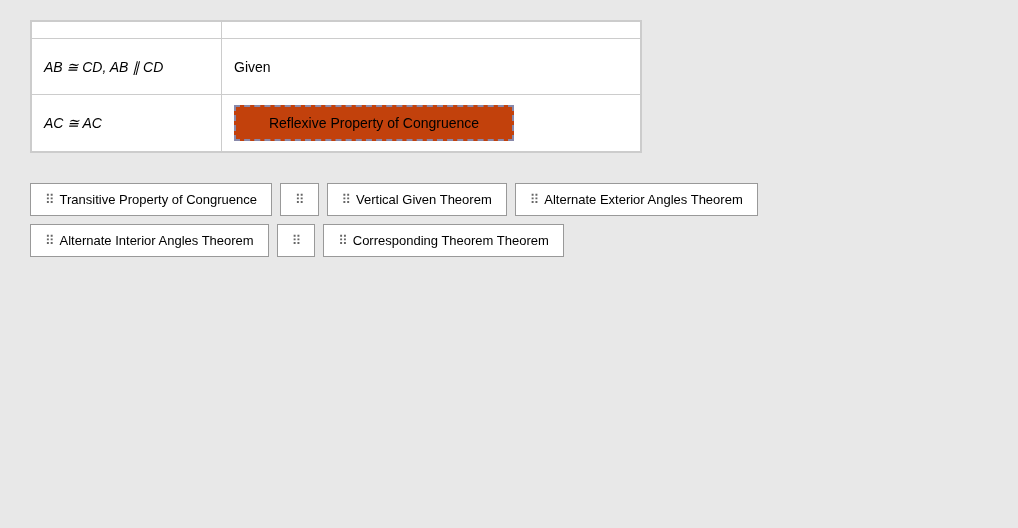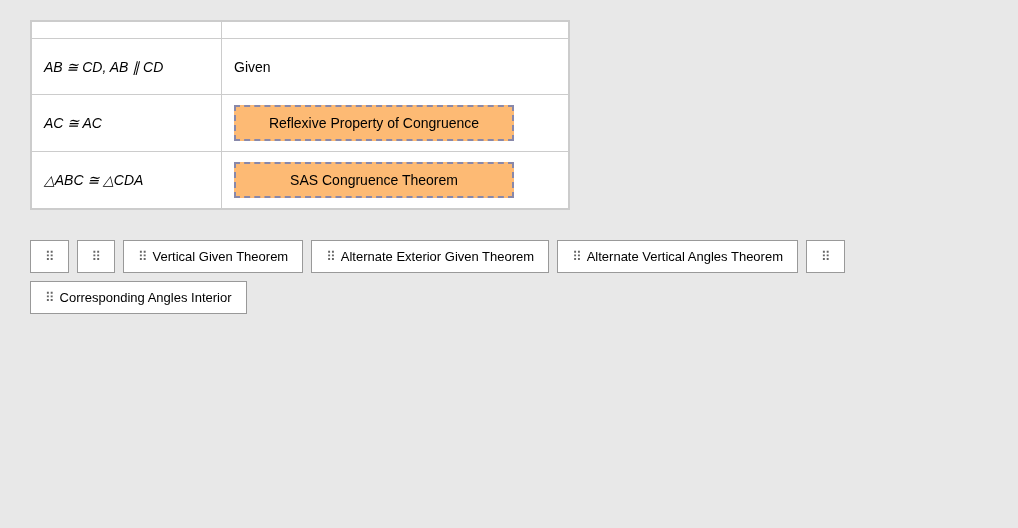--- a/index.html
+++ b/index.html
@@ -10,21 +10,21 @@
       height: 528px;
       overflow: hidden;
       display: flex;
       flex-direction: column;
       align-items: flex-start;
       padding: 10px 20px;
     }
 
     .main-content {
       background: white;
-      width: 540px;
+      width: 612px;
       border: 1px solid #ccc;
       margin-left: 10px;
       margin-top: 10px;
     }
 
     table {
       width: 100%;
       border-collapse: collapse;
     }
 
@@ -53,21 +53,21 @@
 
     td.reason {
       min-height: 56px;
     }
 
     .reason-box {
       border: 2px dashed #8888aa;
       padding: 8px 16px;
       text-align: center;
       font-size: 14px;
-      background: #fdba74;
+      background: #c2410c;
       display: inline-block;
       min-width: 280px;
     }
 
     .empty-reason-box {
       border: 2px dashed #8888aa;
       padding: 8px 16px;
       background: white;
       display: inline-block;
       min-width: 310px;
@@ -120,47 +120,44 @@
     </thead>
     <tbody id="table-body">
     <tr>
           <td class="statement"><span class="math">AB ≅ CD, AB ∥ CD</span></td>
           <td class="reason">Given</td>
         </tr>
         <tr>
           <td class="statement"><span class="math">AC ≅ AC</span></td>
           <td class="reason"><div class="reason-box">Reflexive Property of Congruence</div></td>
         </tr>
-        <tr>
-          <td class="statement"><span class="math">△ABC ≅ △CDA</span></td>
-          <td class="reason"><div class="reason-box">SAS Congruence Theorem</div></td>
-        </tr>
       </tbody>
   </table>
 </div>
 
 <div class="drag-options" id="chips-container">
 <div class="drag-chip" draggable="true">
       <span class="grip">⠿</span>
+      <span>Transitive Property of Congruence</span>
     </div>
     <div class="drag-chip" draggable="true">
       <span class="grip">⠿</span>
     </div>
     <div class="drag-chip" draggable="true">
       <span class="grip">⠿</span>
       <span>Vertical Given Theorem</span>
     </div>
     <div class="drag-chip" draggable="true">
       <span class="grip">⠿</span>
-      <span>Alternate Exterior Given Theorem</span>
+      <span>Alternate Exterior Angles Theorem</span>
     </div>
     <div class="drag-chip" draggable="true">
       <span class="grip">⠿</span>
-      <span>Alternate Vertical Angles Theorem</span>
+      <span>Alternate Interior Angles Theorem</span>
     </div>
     <div class="drag-chip" draggable="true">
       <span class="grip">⠿</span>
     </div>
     <div class="drag-chip" draggable="true">
       <span class="grip">⠿</span>
-      <span>Corresponding Angles Interior</span>
+      <span>Corresponding Theorem Theorem</span>
     </div>
   </div>
 
 </body></html>

